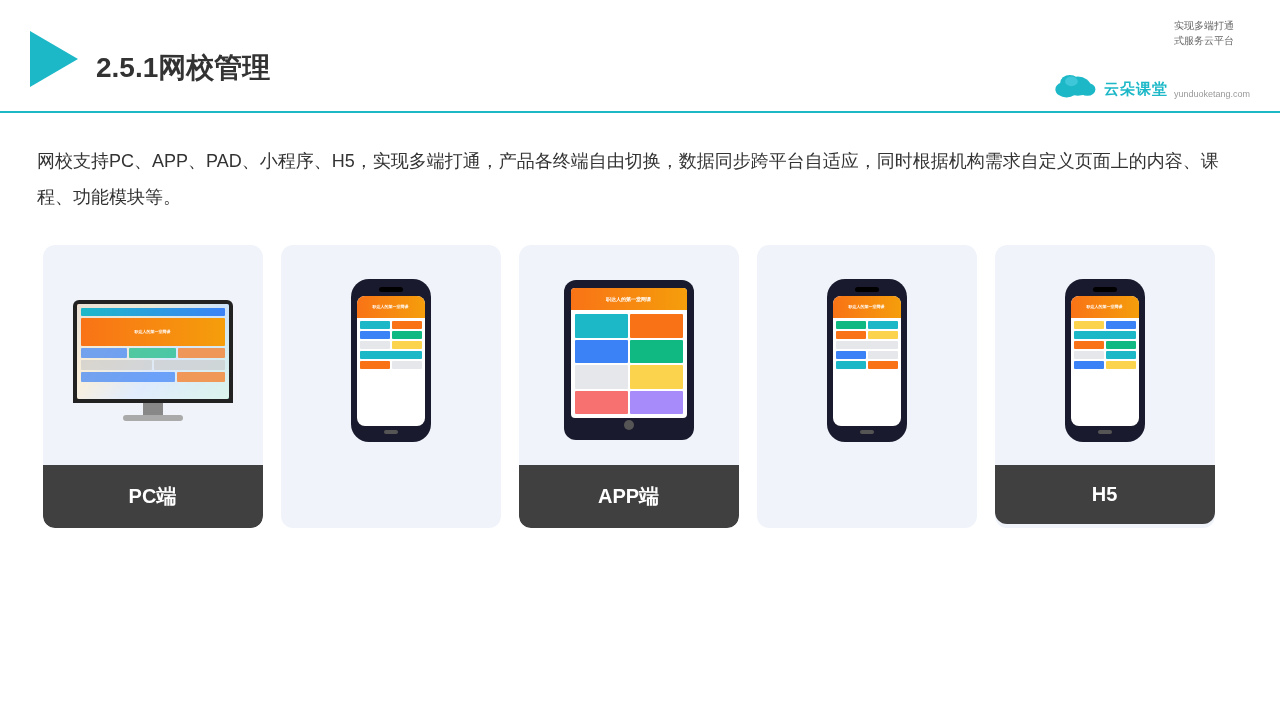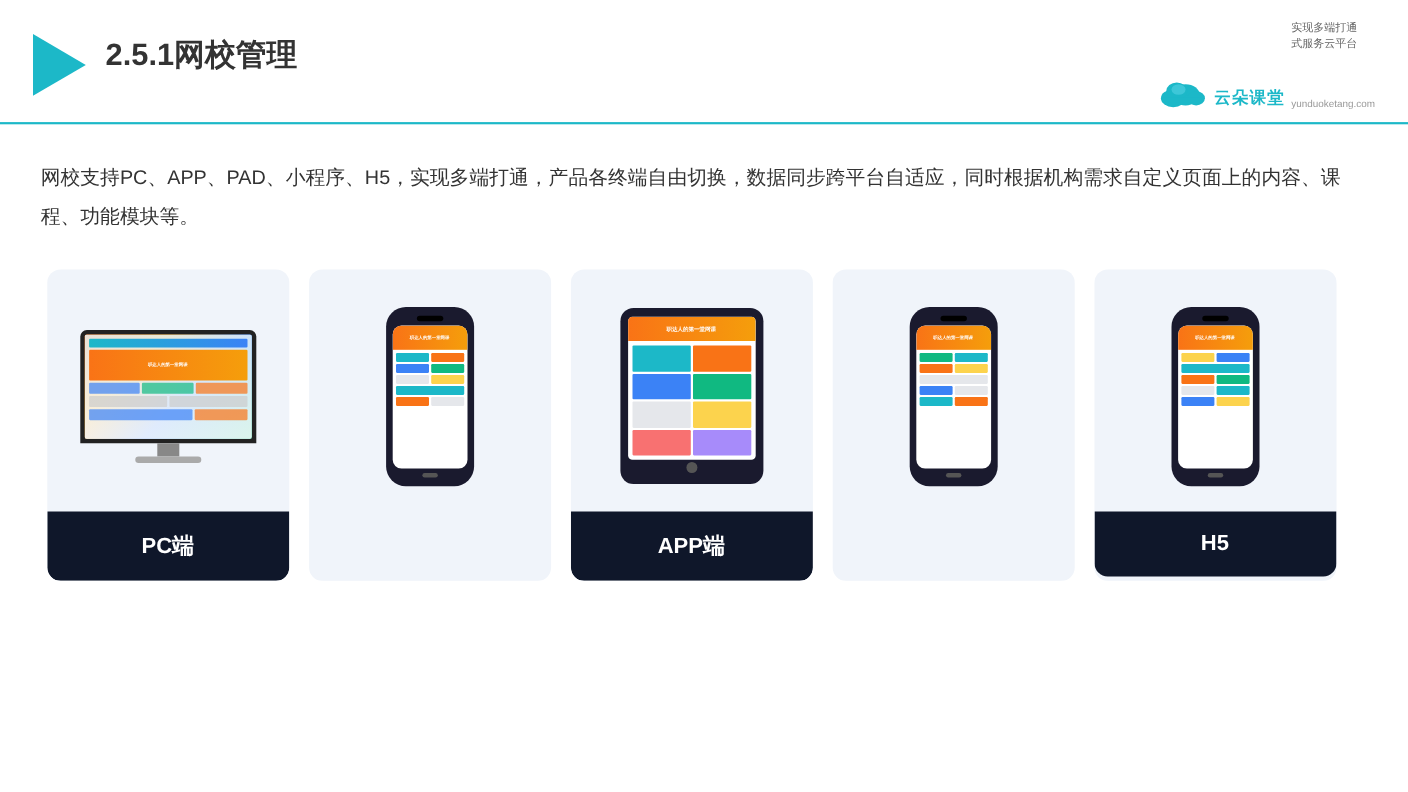--- a/index.html
+++ b/index.html
@@ -14,21 +14,21 @@
     
     .header {
       display: flex;
       align-items: center;
       justify-content: space-between;
       padding: 18px 30px 12px 30px;
       border-bottom: 2px solid #1cb8c8;
     }
     .header-left {
       display: flex;
-      align-items: flex-start;
+      align-items: flex-end;
       gap: 18px;
     }
     .logo-triangle {
       width: 0;
       height: 0;
       border-top: 28px solid transparent;
       border-bottom: 28px solid transparent;
       border-left: 48px solid #1cb8c8;
     }
     .page-title {
@@ -104,21 +104,21 @@
     .card-image-area {
       width: 100%;
       height: 220px;
       display: flex;
       align-items: center;
       justify-content: center;
       padding: 20px 10px 10px 10px;
     }
     .card-label {
       width: 100%;
-      background: #0f172a;
+      background: #404040;
       color: #fff;
       font-size: 20px;
       font-weight: bold;
       text-align: center;
       padding: 18px 0;
       border-radius: 0 0 12px 12px;
     }
 
     
     .monitor {

